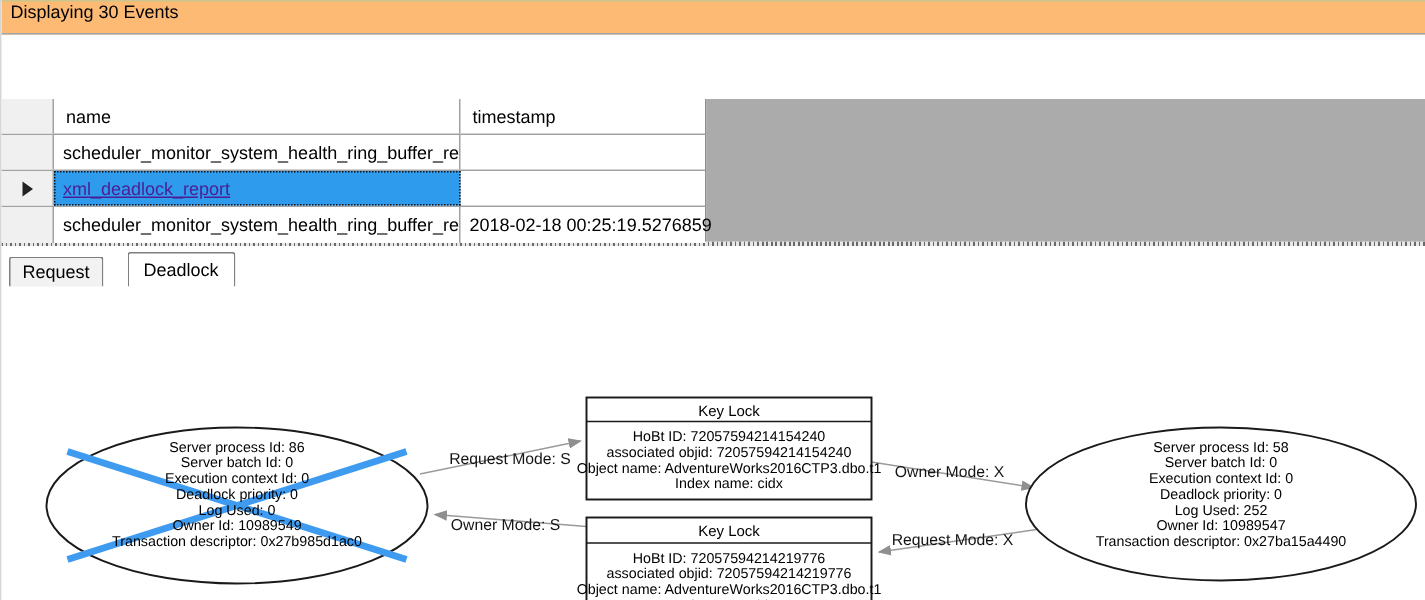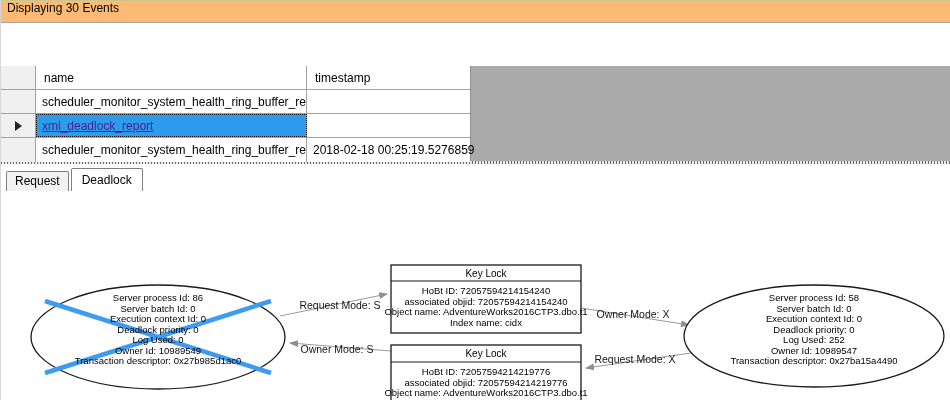--- a/index.html
+++ b/index.html
@@ -49,21 +49,21 @@
   .event-bar { height:20px; background:#f1f1f1; display:flex; align-items:center; padding-left:5px; }
 
   
   .pane { position:relative; height:259px; background:#fff; }
   .tabs { position:absolute; top:4px; left:5px; display:flex; align-items:flex-end; }
   .tab {
     border:1px solid #7f7f7f; border-bottom:none;
     border-radius:2px 2px 0 0; background:#f2f2f2;
     padding:2px 8px 3px 8px; cursor:default;
   }
-  .tab.active { background:#fff; padding:4px 10px 4px 10px; position:relative; z-index:2; margin-left:2px; }
+  .tab.active { background:#fff; padding:4px 10px 4px 10px; position:relative; z-index:2; margin-left:16px; }
 
   
   .graph { position:absolute; left:0; top:19px; }
   .node-text { font-size:9.5px; fill:#000; }
   .box-title { font-size:10px; fill:#000; }
   .edge-label { font-size:10.5px; fill:#141414; }
 </style>
 </head>
 <body>
 

